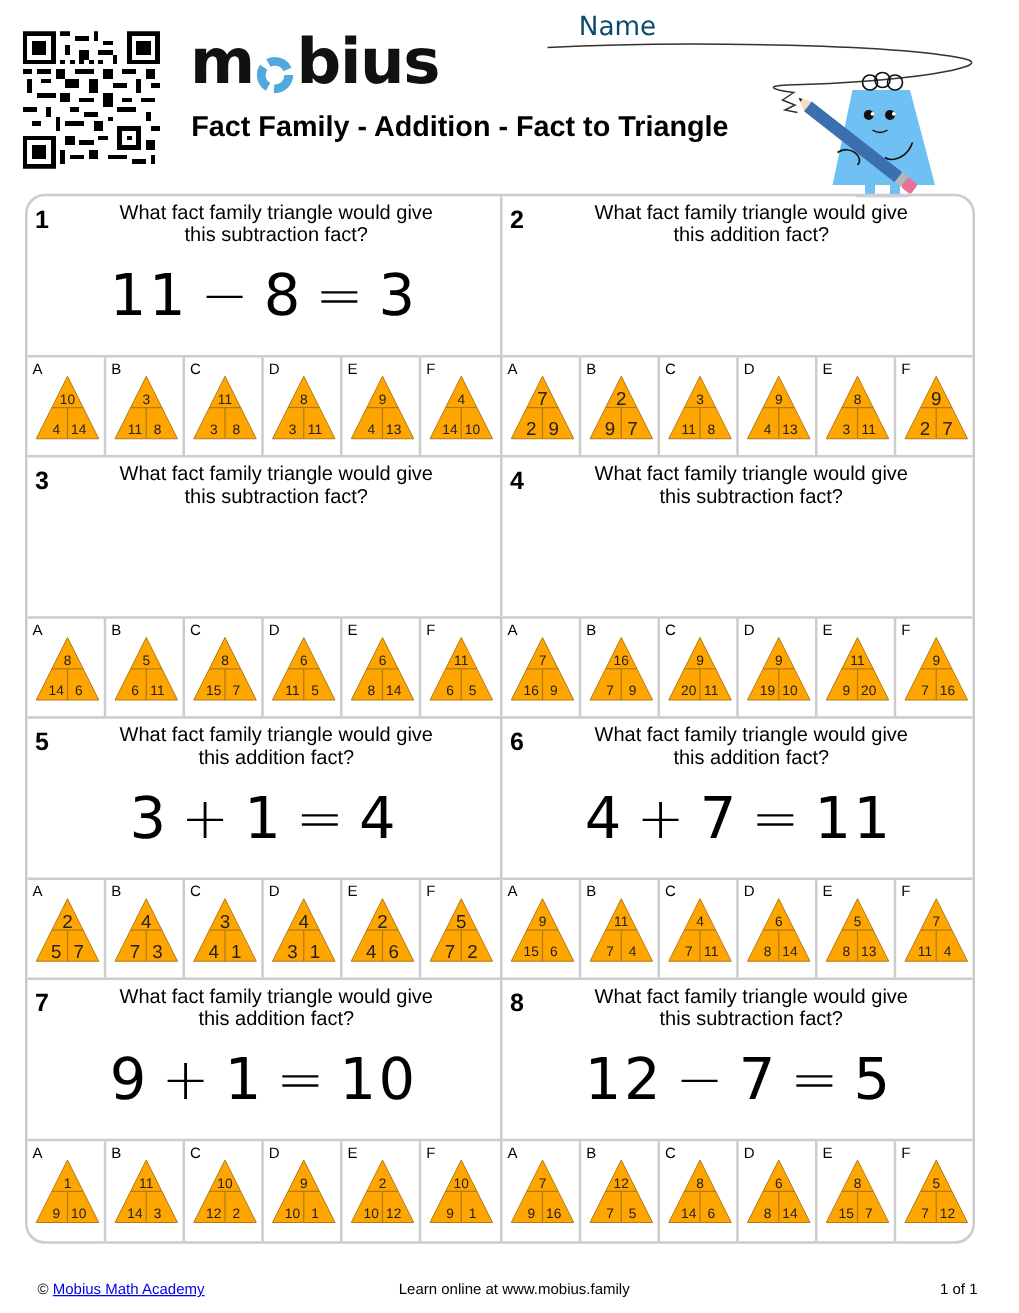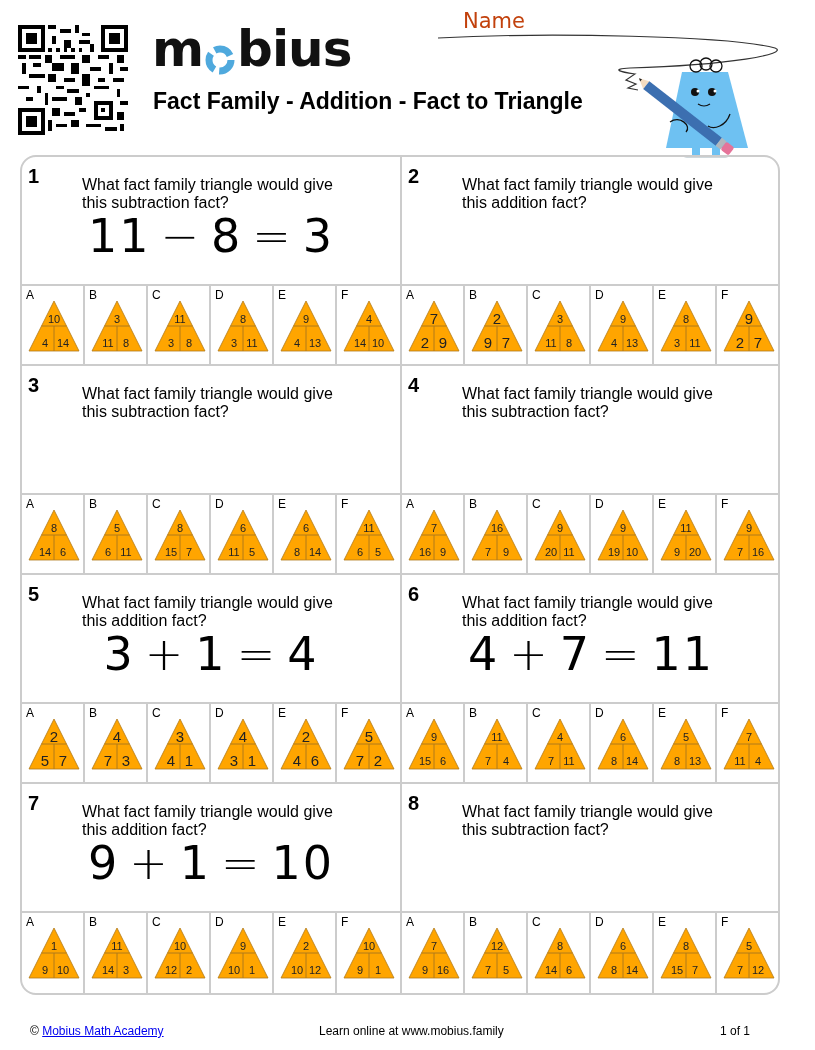--- a/index.html
+++ b/index.html
@@ -5,46 +5,46 @@
   * { box-sizing: border-box; margin: 0; padding: 0; }
   html, body { width: 815px; height: 1050px; background: #ffffff; overflow: hidden; }
   body { position: relative; font-family: "Liberation Sans", sans-serif; color: #000; }
 
   
   .qr { position: absolute; left: 18px; top: 25px; width: 110px; height: 110px; }
   .logo { position: absolute; left: 152px; top: 22px; height: 52px; display: flex; align-items: flex-end; }
   .logo-text { font-family: "DejaVu Sans", sans-serif; font-weight: bold; font-size: 50px; letter-spacing: -1px; color: #111; line-height: 1; }
   .logo-o { display: inline-block; width: 32px; height: 32px; margin: 0 1px; position: relative; top: 2px; }
   .title { position: absolute; left: 153px; top: 88px; font-size: 23px; font-weight: bold; color: #000; white-space: nowrap; }
-  .name-label { position: absolute; left: 463px; top: 9px; font-size: 21px; color: #c2410c; font-family: "DejaVu Sans", sans-serif; font-weight: normal; }
+  .name-label { position: absolute; left: 463px; top: 9px; font-size: 21px; color: #0c4a6e; font-family: "DejaVu Sans", sans-serif; font-weight: normal; }
   .mascot { position: absolute; left: 430px; top: 30px; width: 360px; height: 128px; }
 
   
   .grid { position: absolute; left: 20px; top: 155px; width: 760px; height: 840px; border: 2px solid #cccccc; border-radius: 16px; overflow: hidden; display: grid; grid-template-columns: 380px 378px; grid-template-rows: repeat(4, 1fr); }
   .problem { position: relative; border-right: 2px solid #cccccc; border-bottom: 2px solid #cccccc; display: flex; flex-direction: column; }
   .problem:nth-child(2n) { border-right: none; }
   .problem:nth-last-child(-n+2) { border-bottom: none; }
   .prob-top { position: relative; height: 127px; }
   .prob-num { position: absolute; left: 6px; top: 8px; font-size: 20px; font-weight: bold; }
-  .prob-q { position: absolute; left: 60px; right: 0; top: 19px; text-align: left; font-size: 16px; line-height: 18px; padding-right: 40px; }
+  .prob-q { position: absolute; left: 60px; right: 0; top: 5px; text-align: center; font-size: 16px; line-height: 18px; padding-right: 40px; }
   .prob-eq { position: absolute; left: 0; right: 0; top: 52px; text-align: center; font-family: "DejaVu Sans", sans-serif; font-size: 46px; letter-spacing: 2px; }
   .prob-eq .op { font-weight: 200; margin: 0 10px; }
   .choices { flex: 1; display: grid; grid-template-columns: repeat(6, 1fr); border-top: 2px solid #cccccc; }
   .choice { position: relative; border-right: 2px solid #cccccc; cursor: pointer; }
   .choice:last-child { border-right: none; }
   .choice-letter { position: absolute; left: 4px; top: 2px; font-size: 12px; }
   .tri { position: absolute; left: 6px; top: 14px; width: 52px; height: 52px; }
   .tri svg { width: 100%; height: 100%; display: block; overflow: visible; }
 
   
   .footer { position: absolute; top: 1024px; left: 0; width: 815px; font-size: 12px; }
   .foot-left { position: absolute; left: 30px; text-align: right; }
   .foot-left a { color: #0000ee; text-decoration: underline; }
   .foot-mid { position: absolute; left: 319px; }
-  .foot-right { position: absolute; left: 720px; }
+  .foot-right { position: absolute; left: 752px; }
 </style>
 </head>
 <body>
 
 <svg class="qr" viewBox="0 0 29 29" shape-rendering="crispEdges">
   <rect width="29" height="29" fill="#fff"></rect>
   <g fill="#000">
     <rect x="0" y="0" width="7" height="7"></rect>
       <rect x="1" y="1" width="5" height="5" fill="#fff"></rect>
       <rect x="2" y="2" width="3" height="3"></rect>
@@ -795,20 +795,23 @@
   </div>
       </div>
   </div>
     <div class="problem">
     <div class="prob-top">
       <div class="prob-num">8</div>
       <div class="prob-q">
         <div>What fact family triangle would give</div>
         <div>this subtraction fact?</div>
       </div>
+      <div class="prob-eq">
+        <span>12</span><span class="op">−</span><span>7</span><span class="op">=</span><span>5</span>
+      </div>
     </div>
     <div class="choices">
         <div class="choice">
     <span class="choice-letter">A</span>
     <div class="tri">
       <svg viewBox="0 0 52 52">
         <polygon points="26,1 51,51 1,51" fill="#FFA500" stroke="#B07A1A" stroke-width="0.8"></polygon>
         <line x1="13.5" y1="26" x2="38.5" y2="26" stroke="#B07A1A" stroke-width="1"></line>
         <line x1="26" y1="26" x2="26" y2="51" stroke="#B07A1A" stroke-width="1"></line>
         <text class="t-top" x="26" y="23" text-anchor="middle" font-family="Liberation Sans, sans-serif" fill="#222" font-size="11">7</text>

